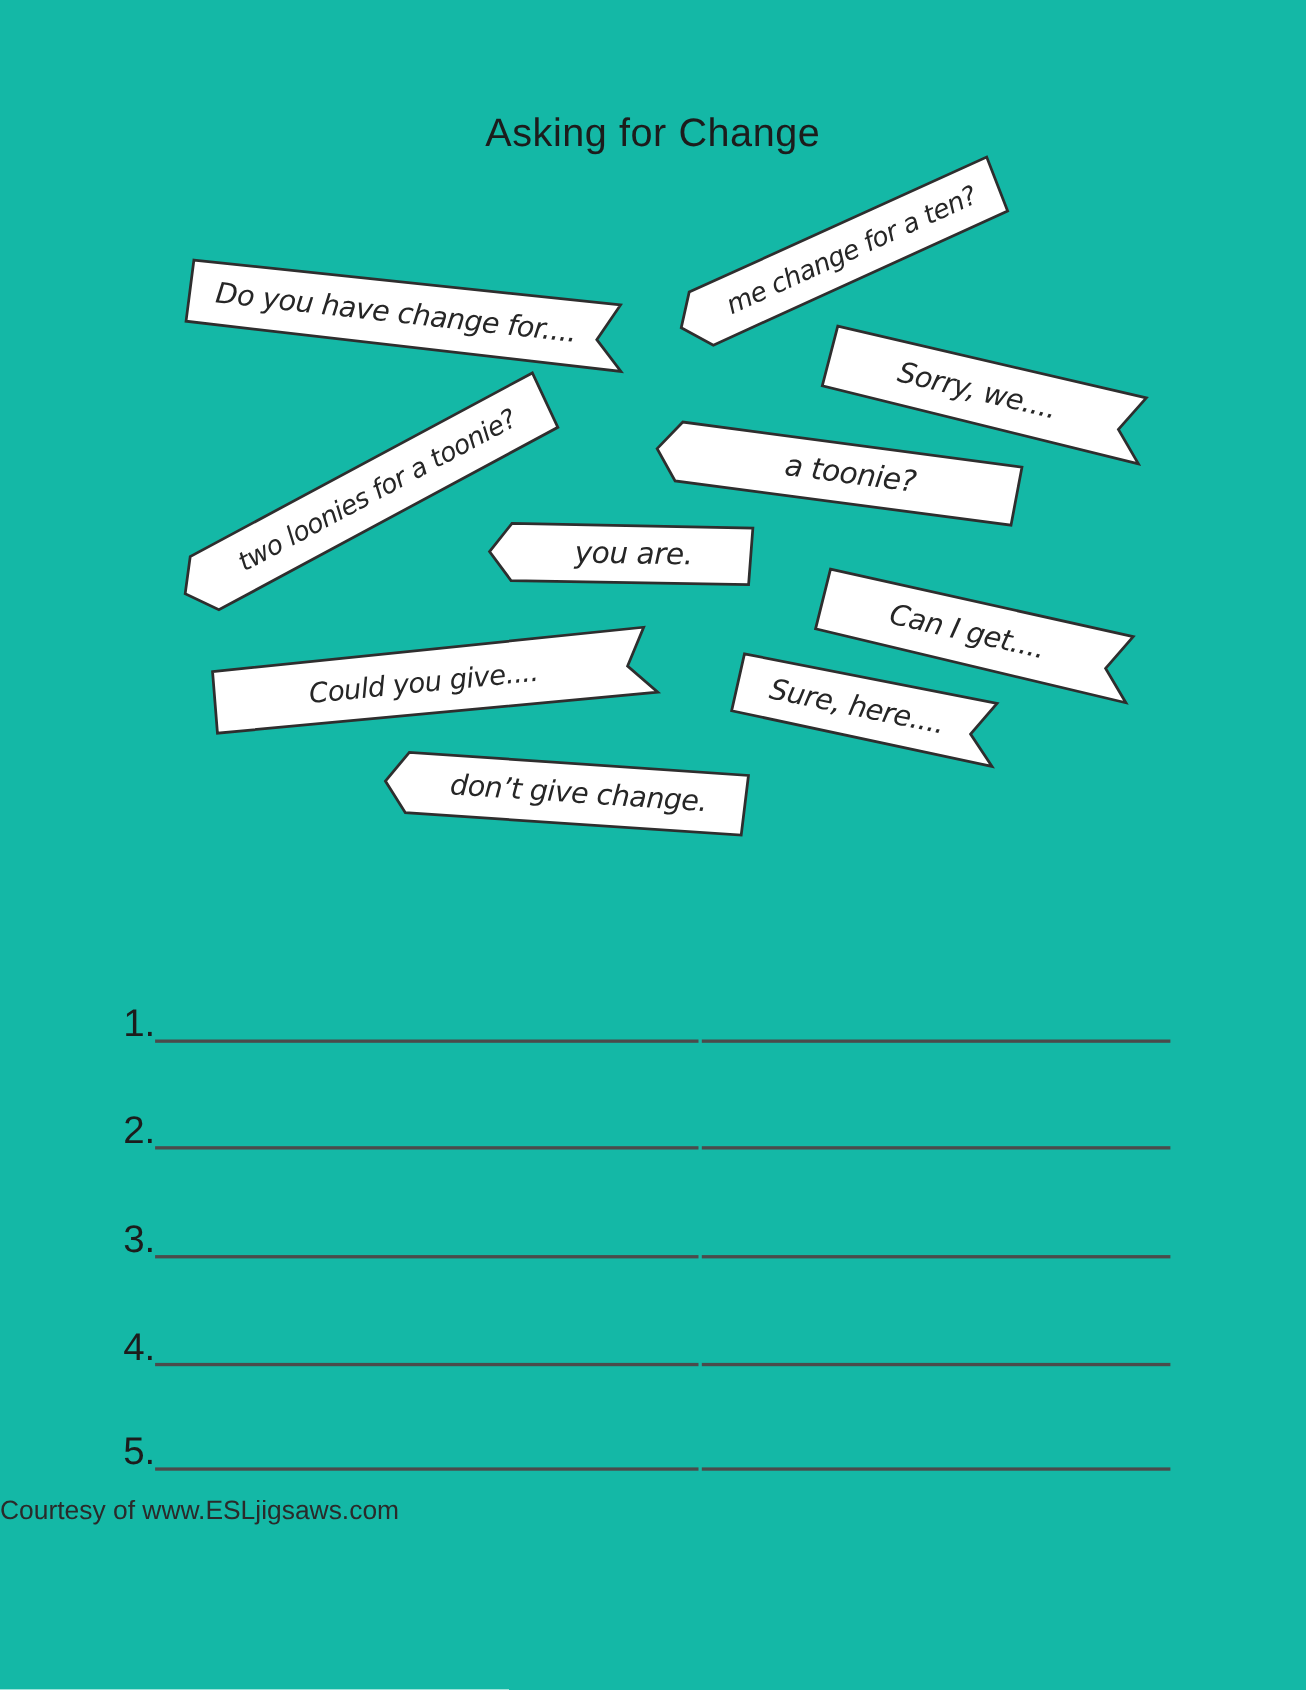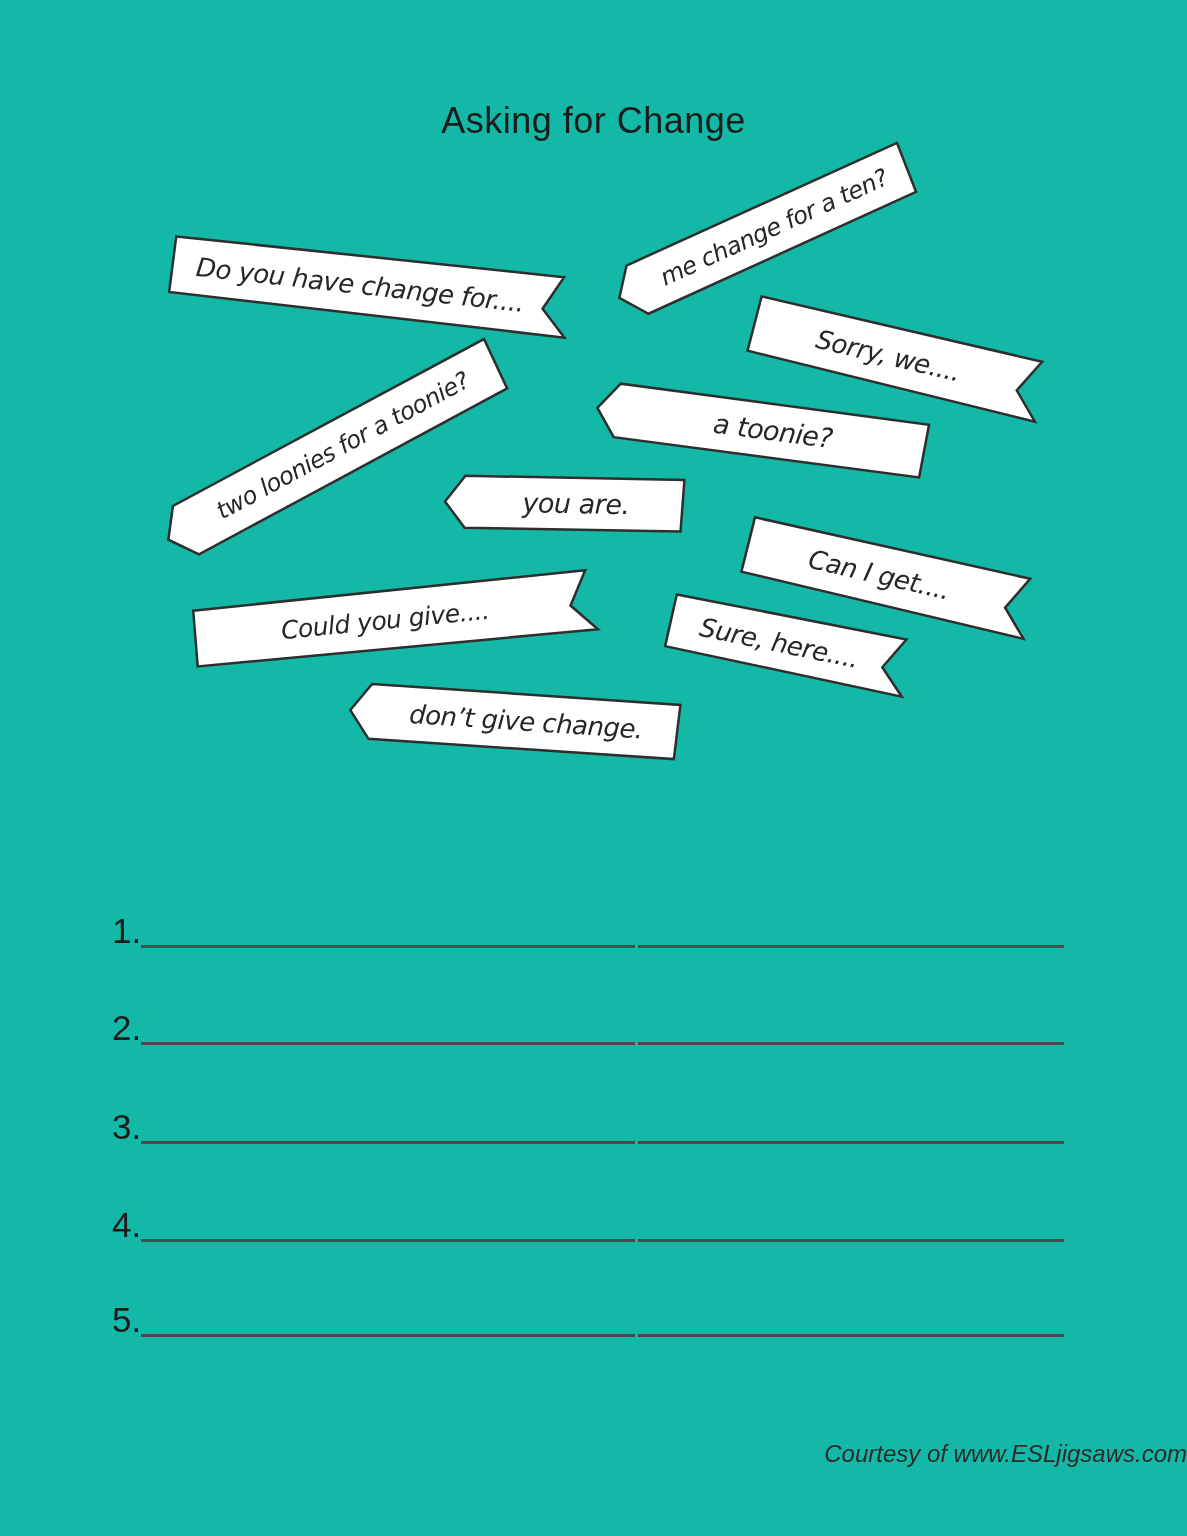--- a/index.html
+++ b/index.html
@@ -95,25 +95,24 @@
     align-items: flex-end;
     height: 100%;
   }
   .blank-seg { border-bottom: 3px solid #4b4b4b; height: 100%; box-sizing: border-box; }
   .seg-a { width: 53.5%; }
   .seg-b { flex: 1; margin-left: 3px; }
 
   
   .footer {
     position: absolute;
-    top: 1440px;
+    top: 1360px;
     left: 0;
     width: 100%;
-    text-align: right;
-    font-style: italic;
+    text-align: left;
     font-size: 24px;
     color: #2a2a2a;
   }
 </style>
 </head>
 <body>
 
 <div class="page">
 
   <div class="title">Asking for Change</div>

